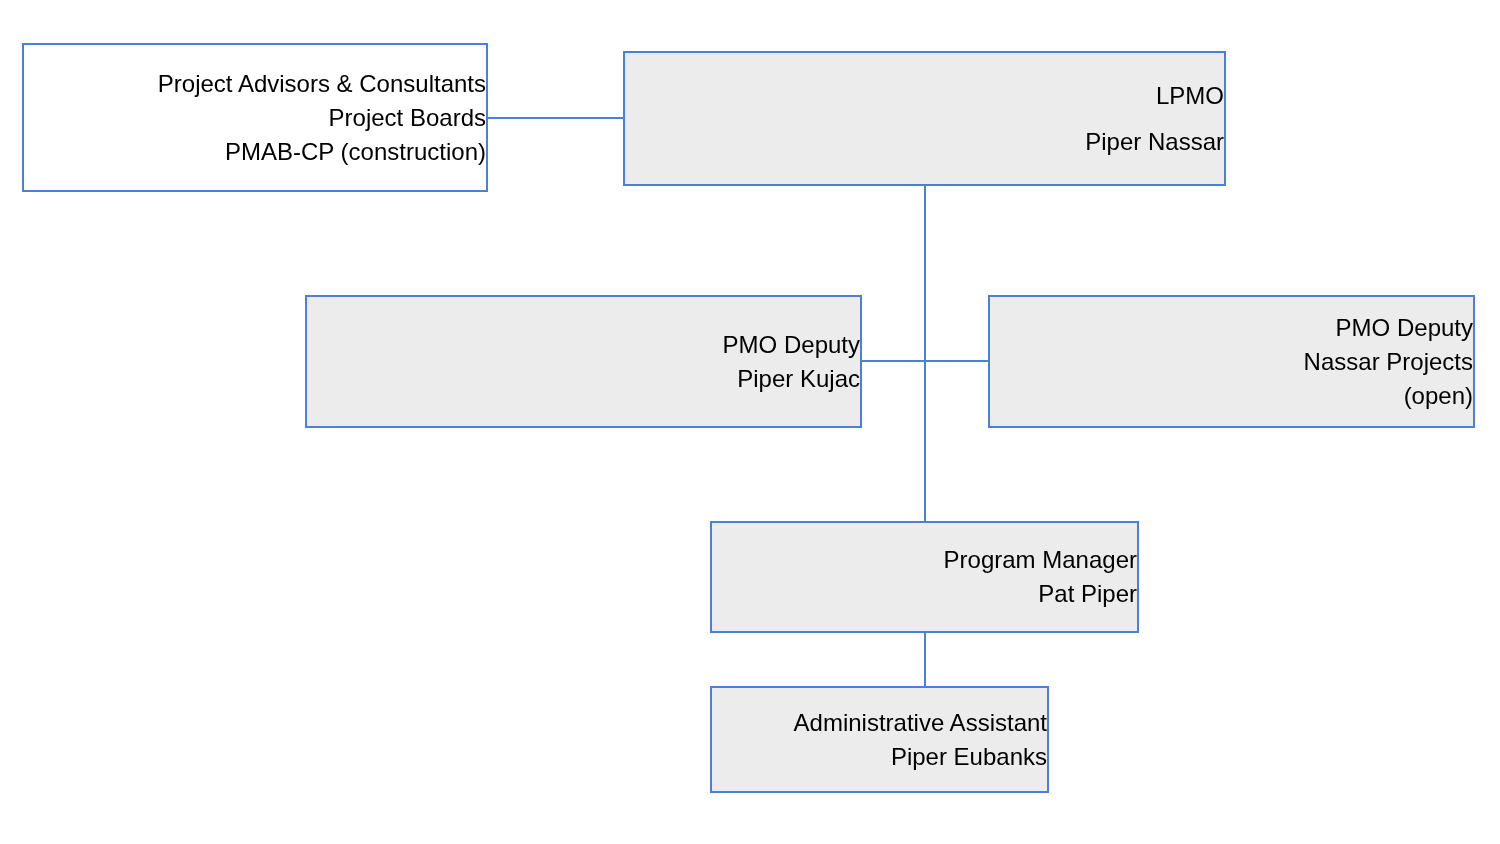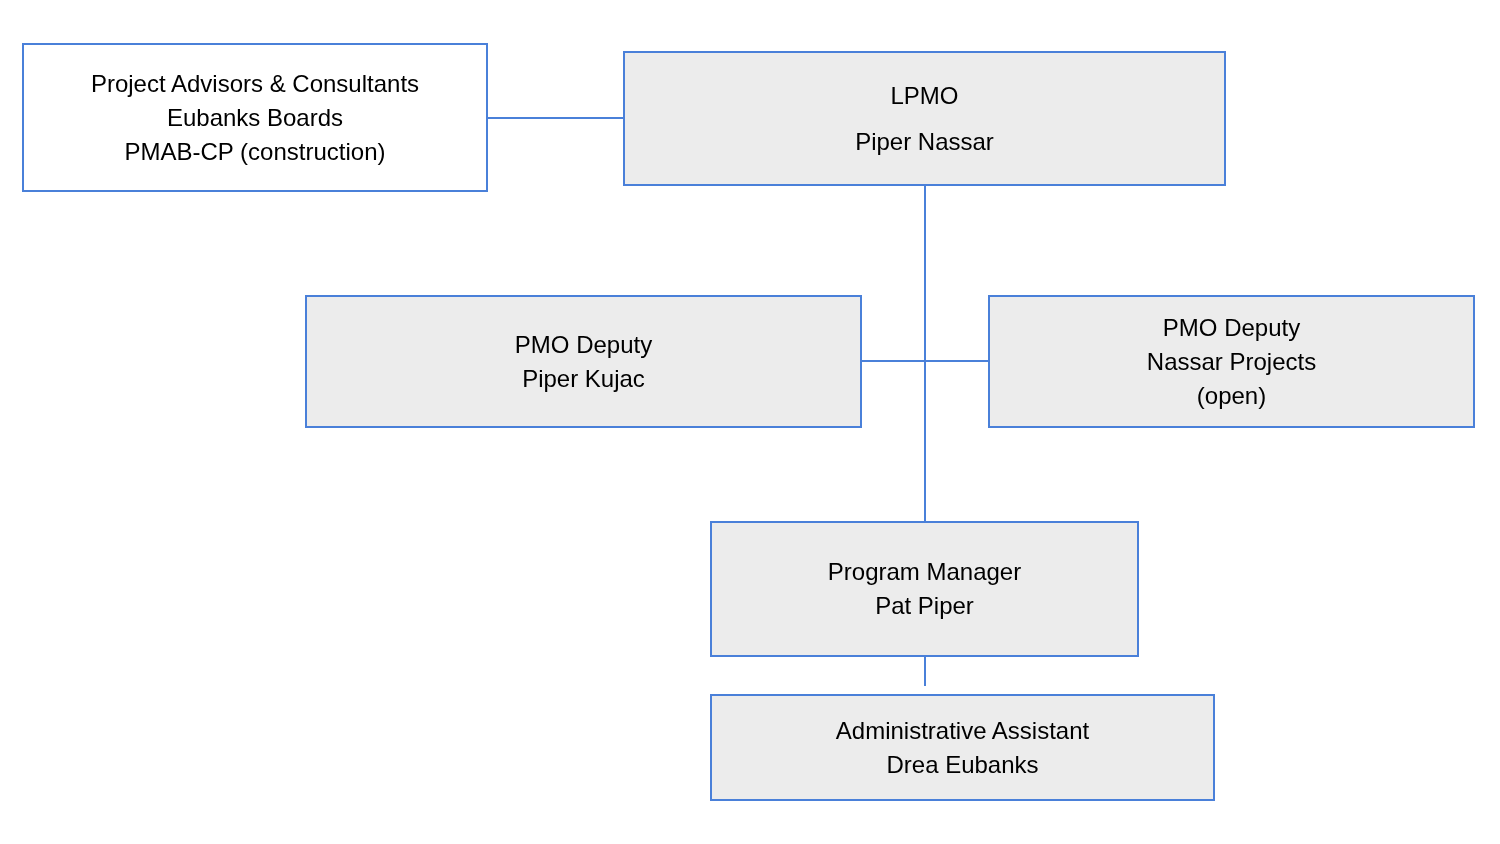--- a/index.html
+++ b/index.html
@@ -21,32 +21,32 @@
   }
 
   .node {
     position: absolute;
     border: 2px solid var(--line-color);
     background: var(--fill-gray);
     color: var(--text-color);
     display: flex;
     flex-direction: column;
     justify-content: center;
-    align-items: center;
+    align-items: flex-end;
     text-align: center;
     font-size: 24px;
     line-height: 34px;
   }
 
   .node-advisors          { left: 22px;  top: 43px;  width: 466px; height: 149px; background: var(--fill-white); }
   .node-lpmo              { left: 623px; top: 51px;  width: 603px; height: 135px; gap: 12px; }
   .node-deputy-construction { left: 305px; top: 295px; width: 557px; height: 133px; }
   .node-deputy-science    { left: 988px; top: 295px; width: 487px; height: 133px; }
-  .node-program-manager   { left: 710px; top: 521px; width: 429px; height: 136px; }
-  .node-admin-assistant   { left: 710px; top: 686px; width: 505px; height: 107px; margin-top: 8px; }
+  .node-program-manager   { left: 710px; top: 521px; width: 429px; height: 112px; }
+  .node-admin-assistant   { left: 710px; top: 686px; width: 339px; height: 107px; }
 
   .connector {
     position: absolute;
     background: var(--line-color);
   }
   .conn-advisors-lpmo     { left: 488px; top: 117px; width: 135px; height: 2px; }
   .conn-lpmo-pm           { left: 924px; top: 186px; width: 2px;   height: 335px; }
   .conn-deputies          { left: 862px; top: 360px; width: 126px; height: 2px; }
   .conn-pm-admin          { left: 924px; top: 628px; width: 2px;   height: 58px; }
 </style>
@@ -55,21 +55,21 @@
 
 <div class="canvas">
 
   <div class="connector conn-advisors-lpmo"></div>
   <div class="connector conn-lpmo-pm"></div>
   <div class="connector conn-deputies"></div>
   <div class="connector conn-pm-admin"></div>
 
   <div class="node node-advisors">
     <div>Project Advisors &amp; Consultants</div>
-    <div>Eubanks Boards</div>
+    <div>Project Boards</div>
     <div>PMAB-CP (construction)</div>
   </div>
 
   <div class="node node-lpmo">
     <div>LPMO</div>
     <div>Piper Nassar</div>
   </div>
 
   <div class="node node-deputy-construction">
     <div>PMO Deputy</div>
@@ -82,16 +82,16 @@
     <div>(open)</div>
   </div>
 
   <div class="node node-program-manager">
     <div>Program Manager</div>
     <div>Pat Piper</div>
   </div>
 
   <div class="node node-admin-assistant">
     <div>Administrative Assistant</div>
-    <div>Drea Eubanks</div>
+    <div>Piper Eubanks</div>
   </div>
 
 </div>
 
 </body></html>

